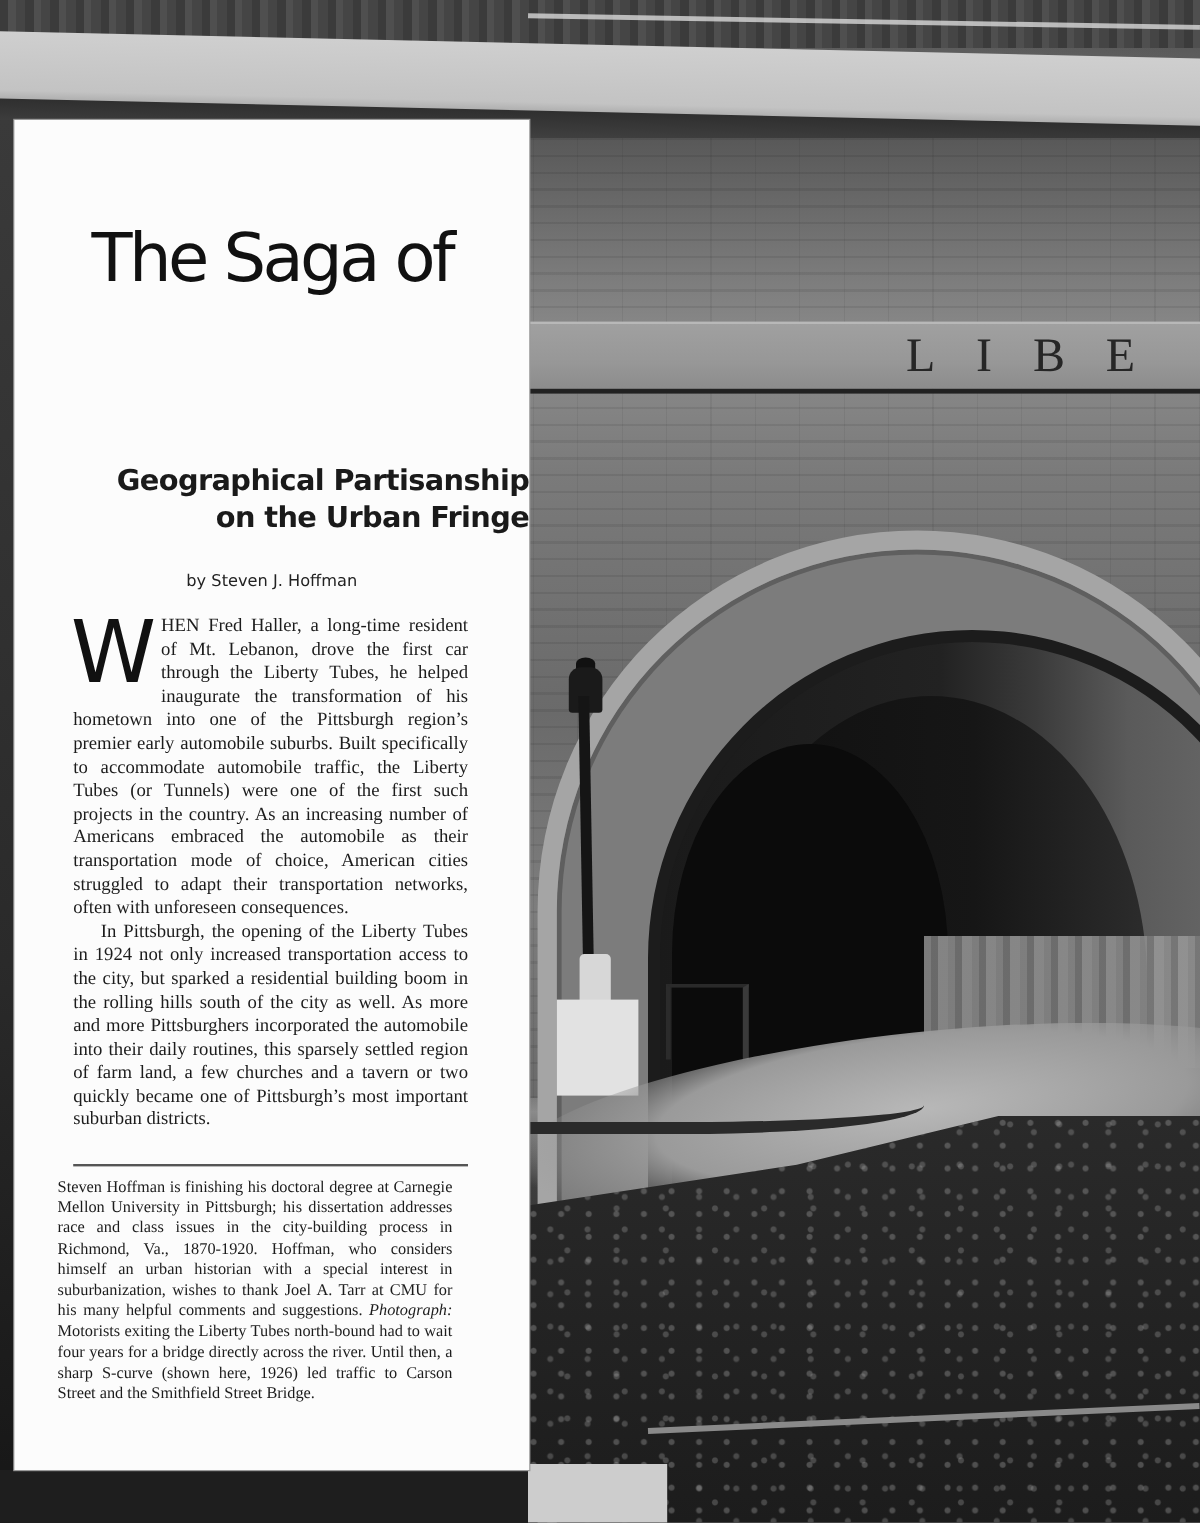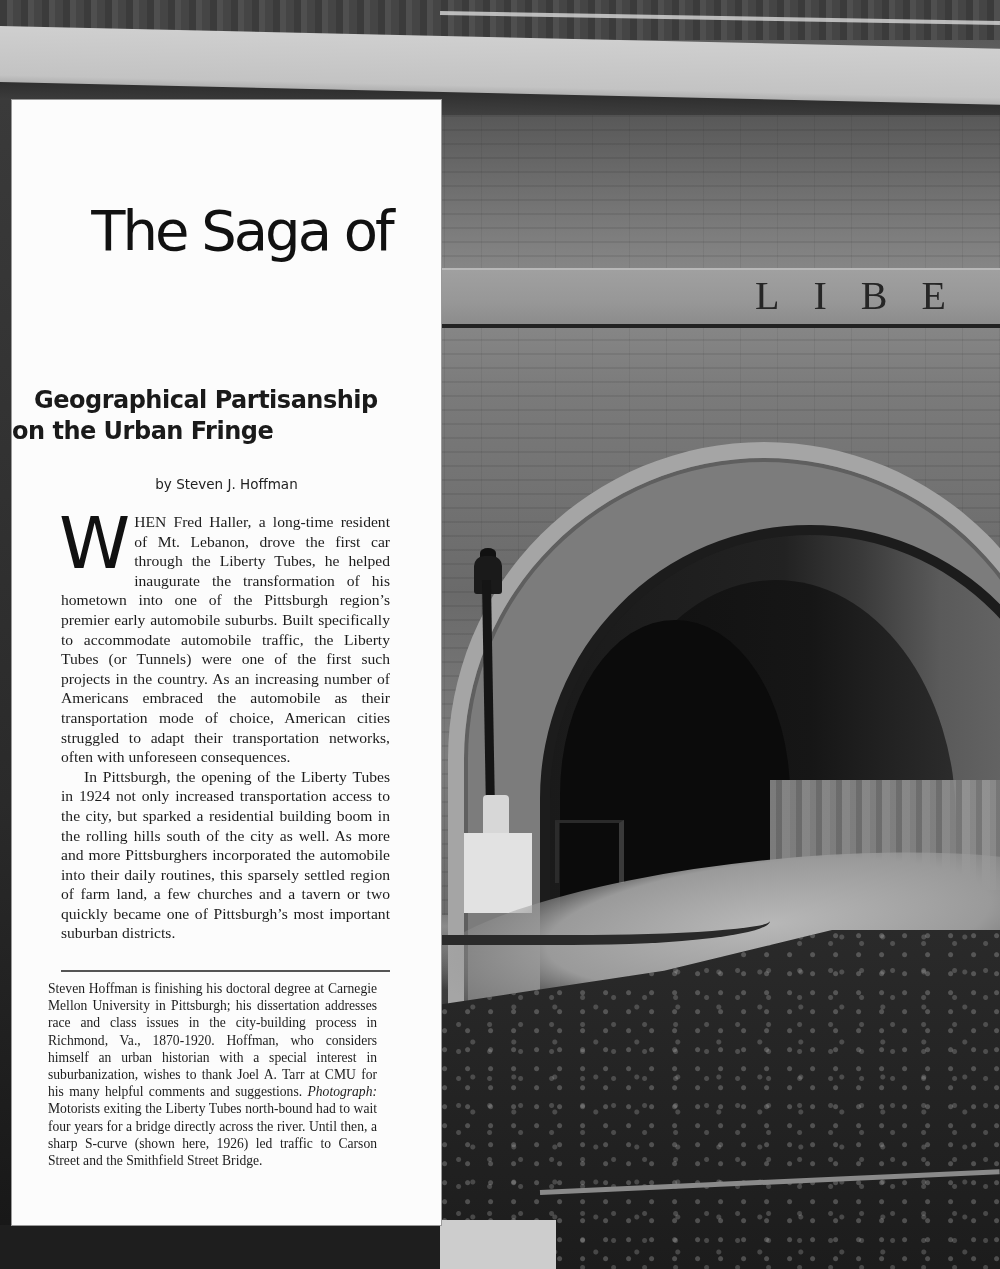--- a/index.html
+++ b/index.html
@@ -65,24 +65,24 @@
   .bottom-rule { position:absolute; left:540px; top:1190px; width:460px; height:5px; background:#8a8a8a; transform:rotate(-2.6deg); transform-origin:left; }
   .bottom-block { position:absolute; left:440px; top:1220px; width:116px; height:49px; background:#cdcdcd; }
   .left-edge { position:absolute; left:0; top:100px; width:12px; height:1169px; background:linear-gradient(180deg,#3a3a3a,#2a2a2a 60%,#161616); }
   .bottom-strip { position:absolute; left:0; top:1225px; width:440px; height:44px; background:#1e1e1e; }
 
   
   .panel { position:absolute; left:12px; top:100px; width:429px; height:1125px; background:#fcfcfc;
     box-shadow:0 0 0 1px #9a9a9a; }
   .title { position:absolute; left:0; top:86px; width:429px; text-align:center;
     font-family:"DejaVu Sans","Liberation Sans",sans-serif; font-weight:normal;
-    font-size:56px; line-height:60px; letter-spacing:-3px; color:#111; margin:15px; }
+    font-size:56px; line-height:60px; letter-spacing:-3px; color:#111; margin:0; }
   .title span { display:block; }
   .title .l3 { margin-left:14px; }
-  .subtitle { position:absolute; left:0; top:285px; width:429px; text-align:left;
+  .subtitle { position:absolute; left:0; top:285px; width:429px; text-align:right;
     font-family:"DejaVu Sans","Liberation Sans",sans-serif; font-size:24px; line-height:31px;
     letter-spacing:-0.5px; color:#1a1a1a; margin:0; }
   .subtitle span { display:block; }
   .subtitle .s1 { margin-left:22px; }
   .byline { position:absolute; left:0; top:352px; width:429px; text-align:center;
     font-family:"DejaVu Sans","Liberation Sans",sans-serif; font-size:13.5px; color:#222;margin-top:24px; }
 
   .body-text { position:absolute; left:49px; top:412px; width:329px;
     font-family:"Liberation Serif","DejaVu Serif",serif; font-size:15.6px; line-height:19.6px;
     color:#1c1c1c; text-align:justify; hyphens:manual; }

